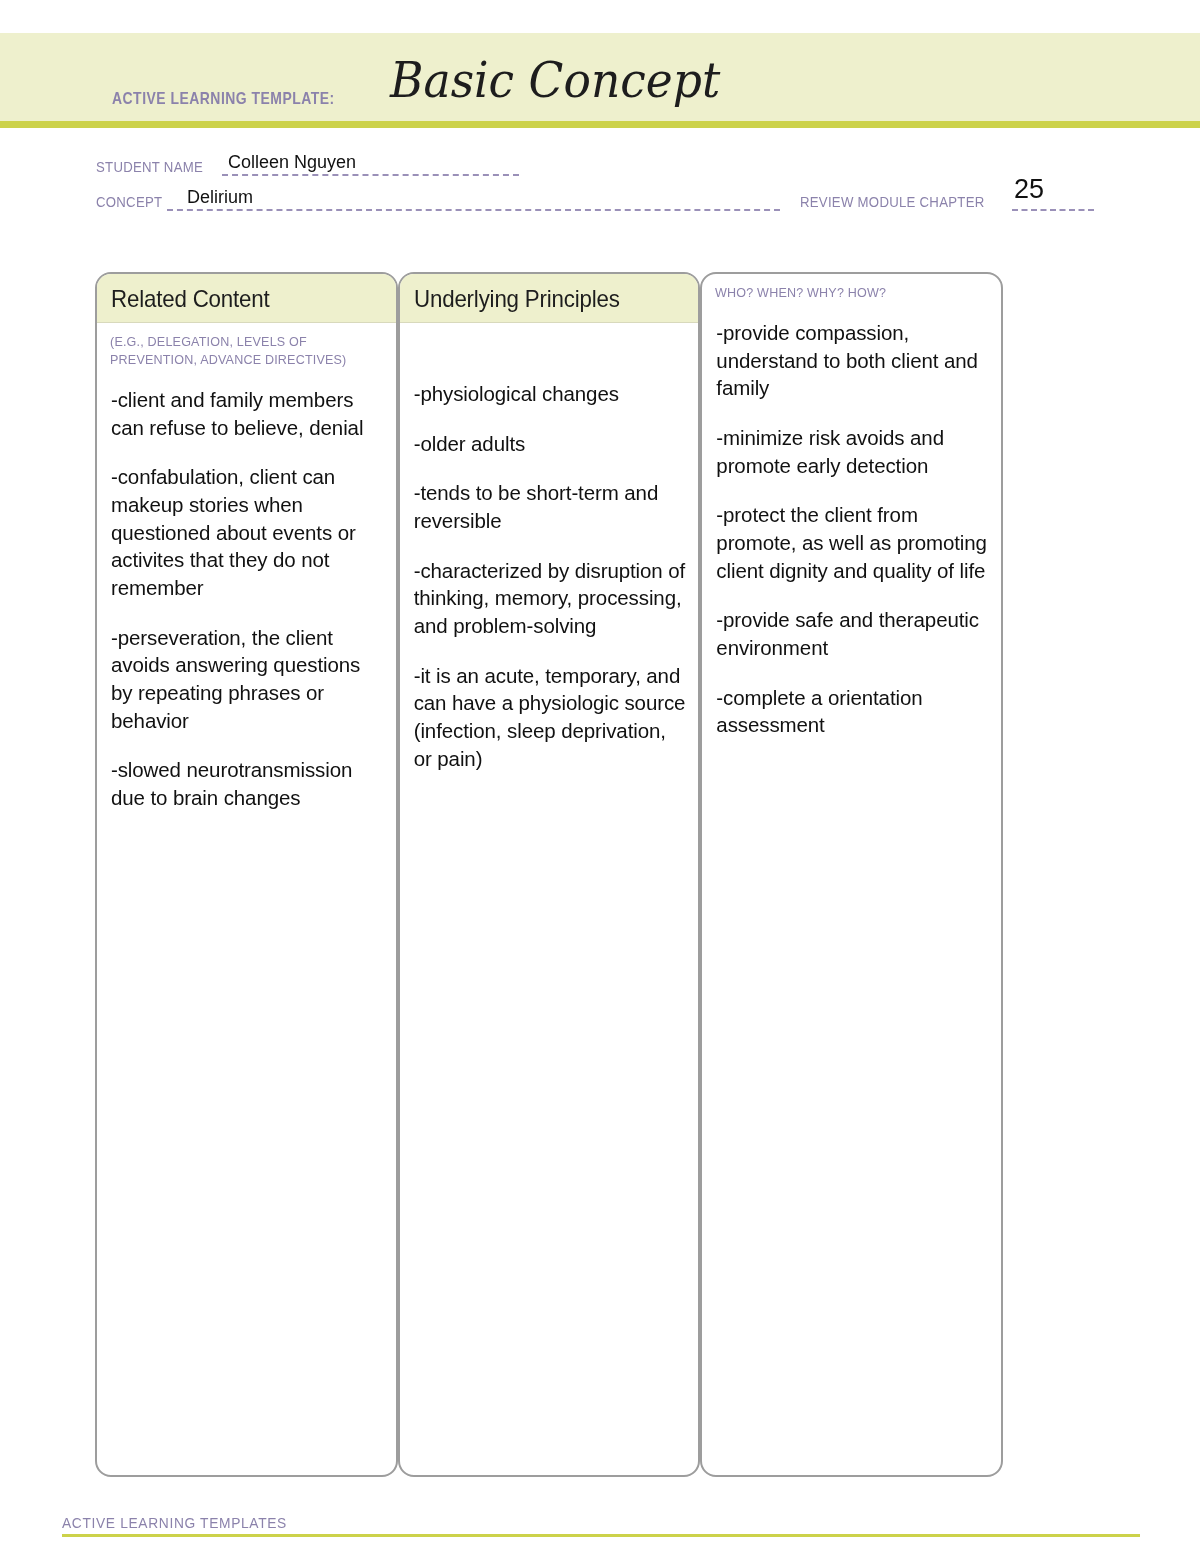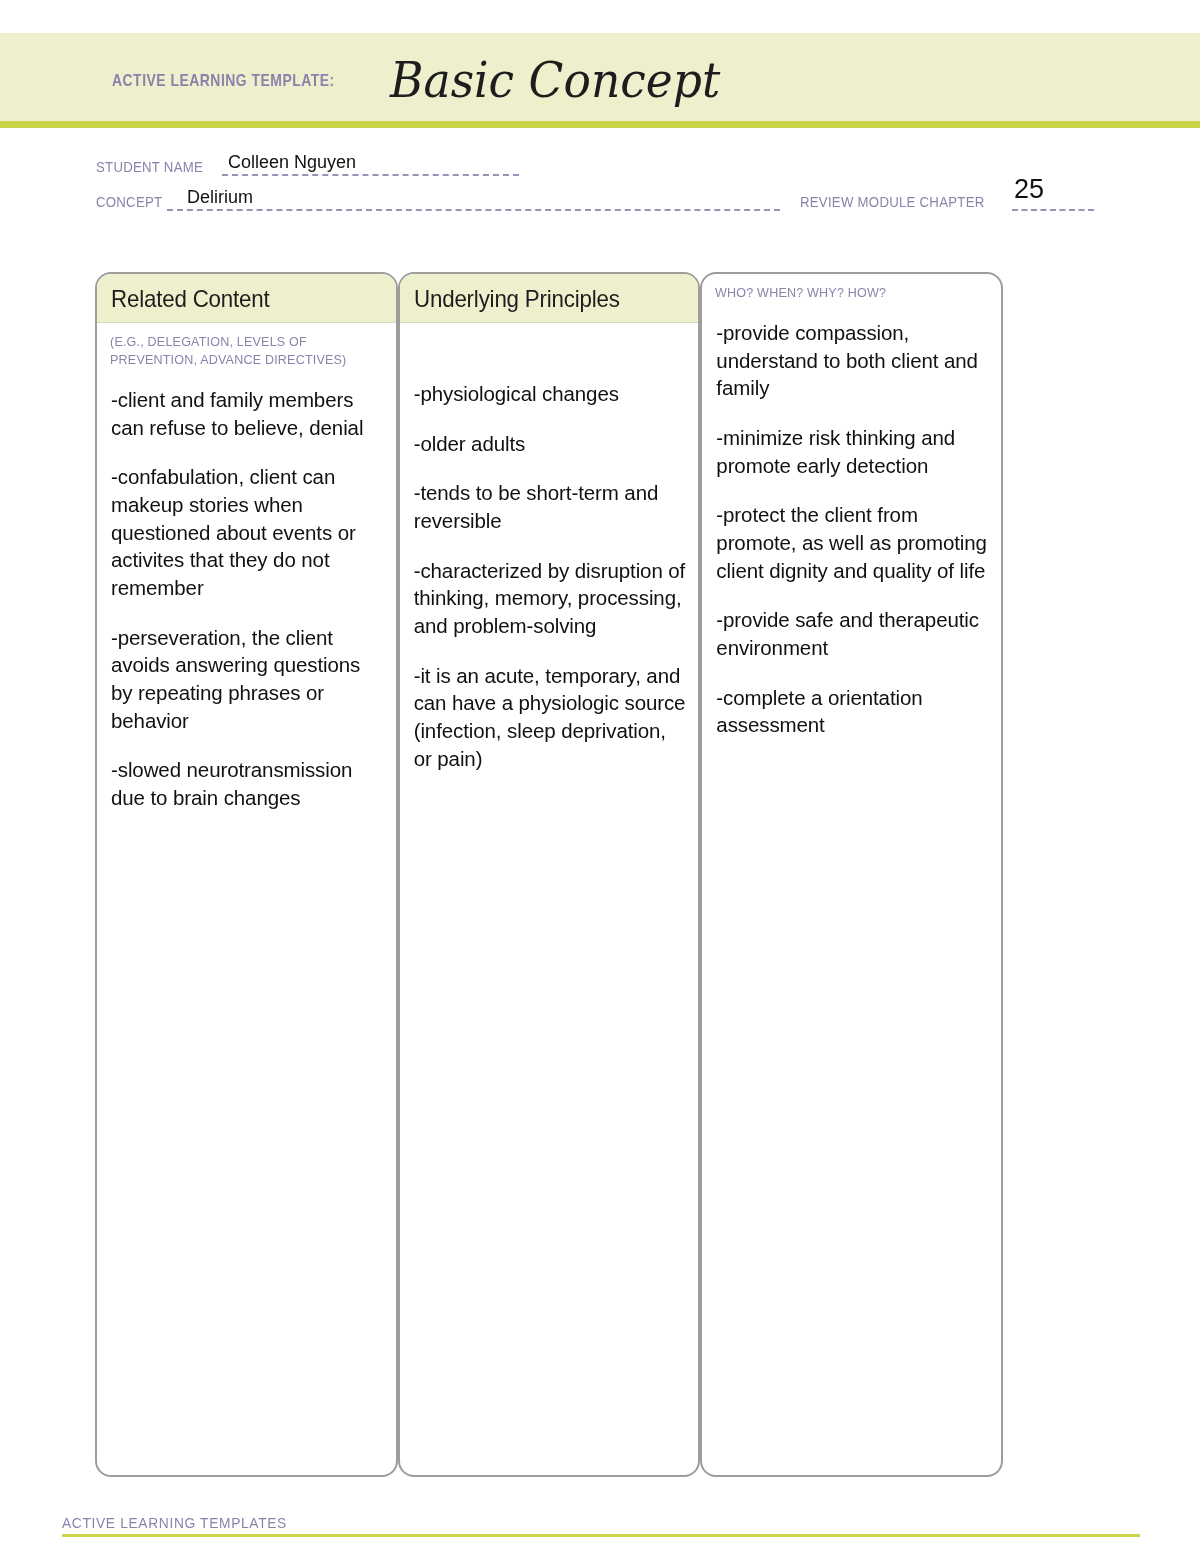--- a/index.html
+++ b/index.html
@@ -19,21 +19,21 @@
   .header-band {
     position: absolute;
     left: 0; top: 33px;
     width: 1200px; height: 88px;
     background: #eef0cd;
     display: flex;
     align-items: flex-end;
   }
   .header-inner {
     display: flex;
-    align-items: center;
+    align-items: flex-end;
     padding-left: 112px;
     padding-bottom: 12px;
   }
   .alt-label {
     font-family: "Liberation Sans", sans-serif;
     font-size: 17px;
     letter-spacing: 0.6px;
     color: #8b82ab;
     font-weight: 600;
     transform: scaleX(0.82);
@@ -103,21 +103,21 @@
   #row-concept .field-label-right { left: 800px; }
   #row-concept .field-line-right  { left: 1012px; width: 82px; }
   #row-concept .field-value-right { left: 1014px; font-size: 27px; bottom: 11px; }
 
   
   .cards {
     position: absolute;
     left: 95px; top: 272px;
     width: 908px; height: 1205px;
     display: flex;
-    justify-content: flex-start;
+    justify-content: flex-end;
   }
   .card {
     width: 309px;
     border: 2px solid #9d9d9d;
     border-radius: 16px;
     background: #ffffff;
     box-sizing: border-box;
     overflow: hidden;
     display: flex;
     flex-direction: column;
@@ -243,21 +243,21 @@
       <p class="entry">-characterized by disruption of thinking, memory, processing, and problem-solving</p>
       <p class="entry">-it is an acute, temporary, and can have a physiologic source (infection, sleep deprivation, or pain)</p>
     </div>
   </div>
 
   <div class="card">
     <div class="card-hint">WHO? WHEN? WHY? HOW?</div>
     <div class="card-body">
       <div class="body-top-pad"></div>
       <p class="entry">-provide compassion, understand to both client and family</p>
-      <p class="entry">-minimize risk thinking and promote early detection</p>
+      <p class="entry">-minimize risk avoids and promote early detection</p>
       <p class="entry">-protect the client from promote, as well as promoting client dignity and quality of life</p>
       <p class="entry">-provide safe and therapeutic environment</p>
       <p class="entry">-complete a orientation assessment</p>
     </div>
   </div>
 
 </div>
 
 <div class="footer">
   <div class="footer-text">ACTIVE LEARNING TEMPLATES</div>

